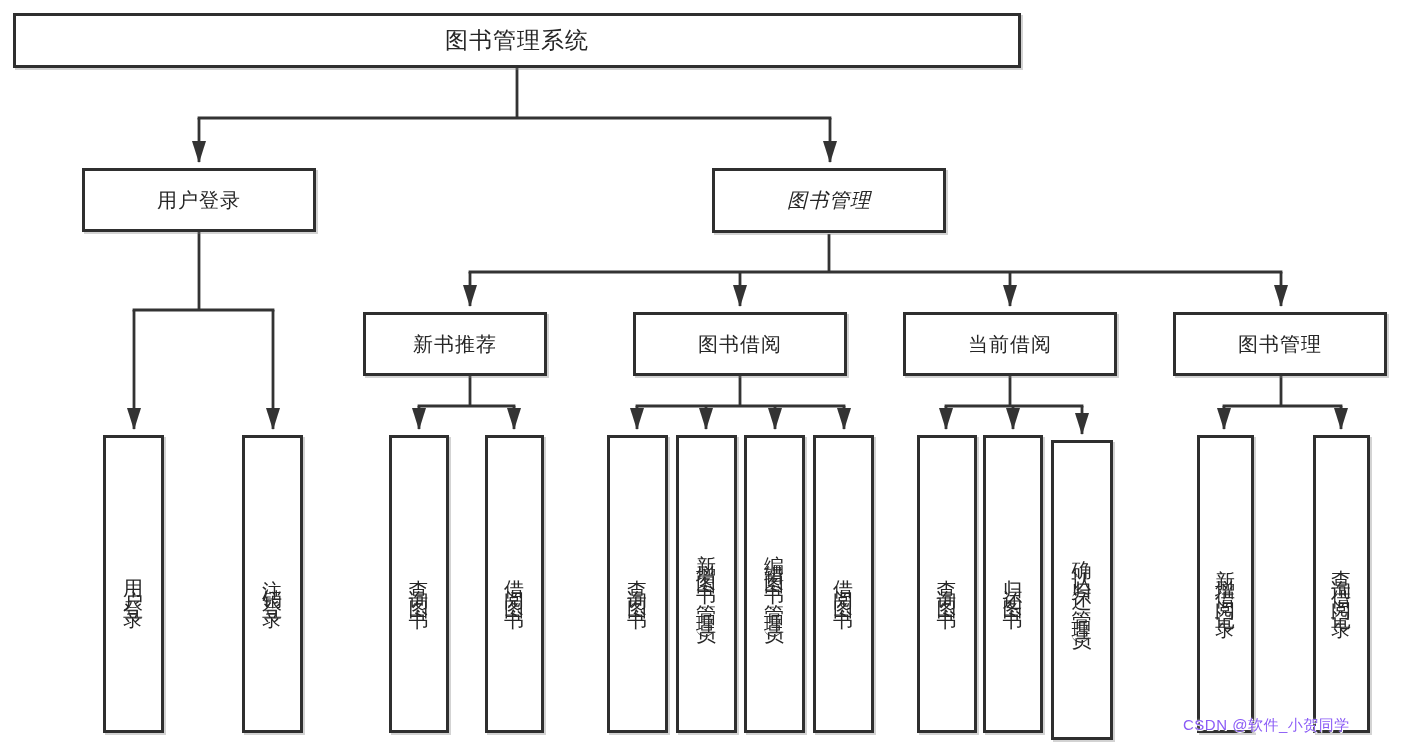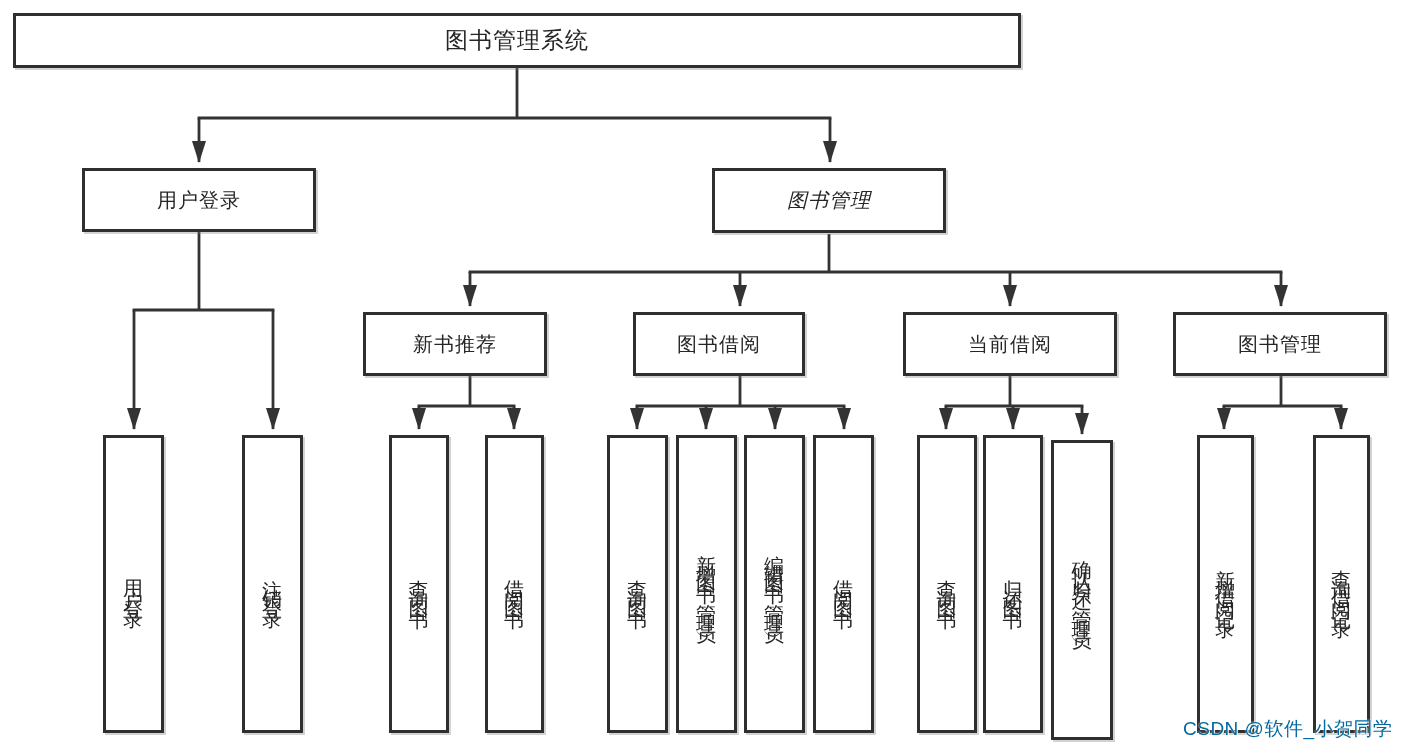--- a/index.html
+++ b/index.html
@@ -51,22 +51,22 @@
     text-orientation: mixed;
     font-size: 20px;
     letter-spacing: 10px;
     line-height: 1;
   }
   .watermark {
     position: absolute;
     left: 1183px;
     top: 716px;
     width: 222px;
-    font-size: 19px;
-    color: #0369a1;
+    font-size: 15px;
+    color: #8b5cf6;
     letter-spacing: 0.5px;
     white-space: nowrap;
     text-shadow: 0 0 2px #ffffff, 1px 1px 0 #ffffff;
   }
 </style>
 </head>
 <body>
 
 <div class="canvas">
 
@@ -117,21 +117,21 @@
     <path class="ln" d="M1224 406 V429" marker-end="url(#arr)"></path>
     <path class="ln" d="M1341 406 V429" marker-end="url(#arr)"></path>
   </svg>
 
   <div class="box hbox root-box" style="left:13px; top:13px; width:1008px; height:55px;">图书管理系统</div>
 
   <div class="box hbox" style="left:82px; top:168px; width:234px; height:64px;">用户登录</div>
   <div class="box hbox" style="left:712px; top:168px; width:234px; height:65px;font-style:italic;">图书管理</div>
 
   <div class="box hbox" style="left:363px; top:312px; width:184px; height:64px;">新书推荐</div>
-  <div class="box hbox" style="left:633px; top:312px; width:172px; height:64px;">图书借阅</div>
+  <div class="box hbox" style="left:633px; top:312px; width:214px; height:64px;">图书借阅</div>
   <div class="box hbox" style="left:903px; top:312px; width:214px; height:64px;text-align:right;">当前借阅</div>
   <div class="box hbox" style="left:1173px; top:312px; width:214px; height:64px;">图书管理</div>
 
   <div class="box vbox" style="left:103px; top:435px; width:61px; height:298px;">用户登录</div>
   <div class="box vbox" style="left:242px; top:435px; width:61px; height:298px;">注销登录</div>
 
   <div class="box vbox" style="left:389px; top:435px; width:60px; height:298px;">查询图书</div>
   <div class="box vbox" style="left:485px; top:435px; width:59px; height:298px;">借阅图书</div>
 
   <div class="box vbox" style="left:607px; top:435px; width:61px; height:298px;">查询图书</div>

